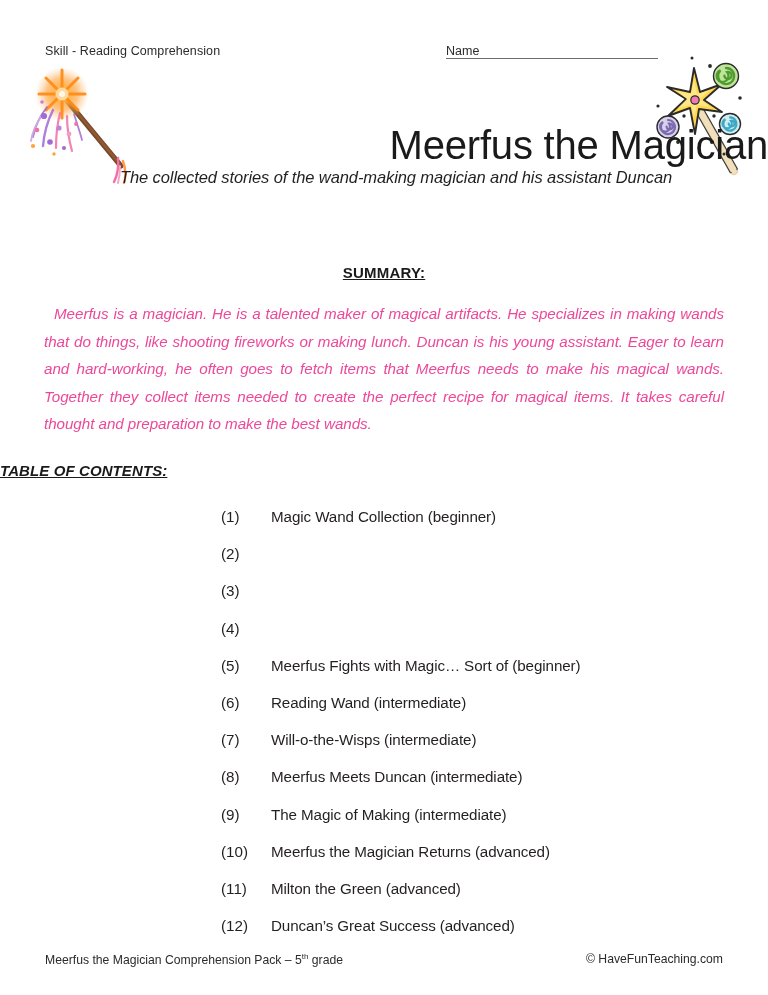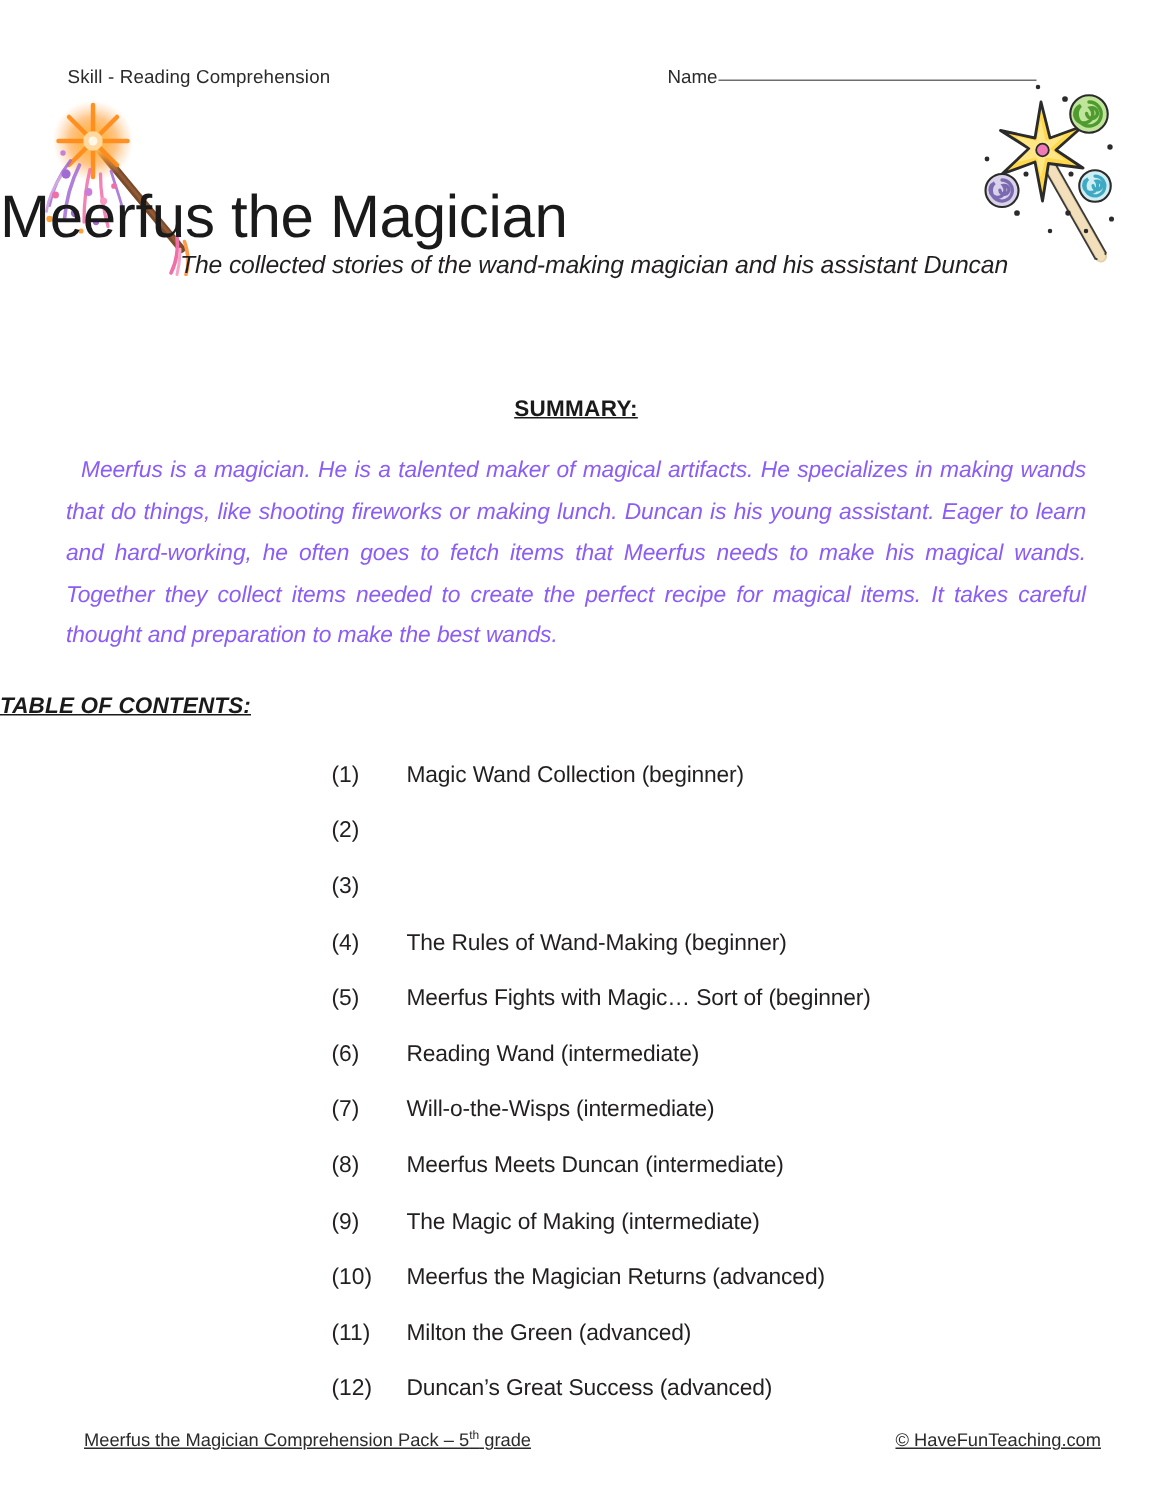--- a/index.html
+++ b/index.html
@@ -41,20 +41,21 @@
     color: #2b2b2b;
     white-space: nowrap;
   }
   .name-block {
     position: absolute;
     left: 445px;
     top: 0;
     display: flex;
     align-items: baseline;
     white-space: nowrap;
+    flex-direction: column;
   }
   .name-label {
     font-size: 12.5px;
     color: #2b2b2b;
   }
   .name-rule {
     display: inline-block;
     width: 212px;
     border-bottom: 1.4px solid #6e6e6e;
     height: 1px;
@@ -62,21 +63,21 @@
     position: relative;
     top: -1px;
   }
 
   
   .title {
     position: absolute;
     top: 96px;
     left: 0;
     width: 768px;
-    text-align: left;
+    text-align: right;
     font-size: 40px;
     font-weight: 400;
     letter-spacing: -0.2px;
     color: #1a1a1a;
     line-height: 1.1;
   }
 
   .subtitle {
     position: absolute;
     top: 168px;
@@ -107,21 +108,21 @@
   .summary-body {
     position: absolute;
     top: 285px;
     left: 44px;
     width: 680px;
     font-size: 15.2px;
     font-style: italic;
     line-height: 27.5px;
     text-align: justify;
     text-indent: 10px;
-    color: #8b5cf6;
+    color: #ec4899;
     letter-spacing: -0.05px;
   }
 
   
   .toc-heading {
     position: absolute;
     top: 462px;
     left: 0;
     width: 768px;
     font-size: 15px;
@@ -158,29 +159,28 @@
     position: absolute;
     left: 271px;
     top: 0;
     letter-spacing: -0.1px;
   }
 
   
   .footer {
     position: absolute;
     bottom: 28px;
-    left: 56px;
+    left: 45px;
     width: 678px;
     display: flex;
     justify-content: space-between;
-    align-items: flex-end;
+    align-items: center;
     font-size: 12.2px;
     color: #2b2b2b;
     white-space: nowrap;
-    text-decoration: underline;
   }
   .footer sup {
     font-size: 8px;
     vertical-align: super;
   }
 
   
   .wand {
     position: absolute;
     pointer-events: none;
@@ -326,21 +326,20 @@
       <span class="toc-title">Magic Wand Collection (beginner)</span>
     </li>
     <li class="toc-row">
       <span class="toc-num">(2)</span>
     </li>
     <li class="toc-row">
       <span class="toc-num">(3)</span>
     </li>
     <li class="toc-row">
       <span class="toc-num">(4)</span>
-      <span class="toc-title">The Rules of Wand-Making (beginner)</span>
     </li>
     <li class="toc-row">
       <span class="toc-num">(5)</span>
       <span class="toc-title">Meerfus Fights with Magic… Sort of (beginner)</span>
     </li>
     <li class="toc-row">
       <span class="toc-num">(6)</span>
       <span class="toc-title">Reading Wand (intermediate)</span>
     </li>
     <li class="toc-row">

